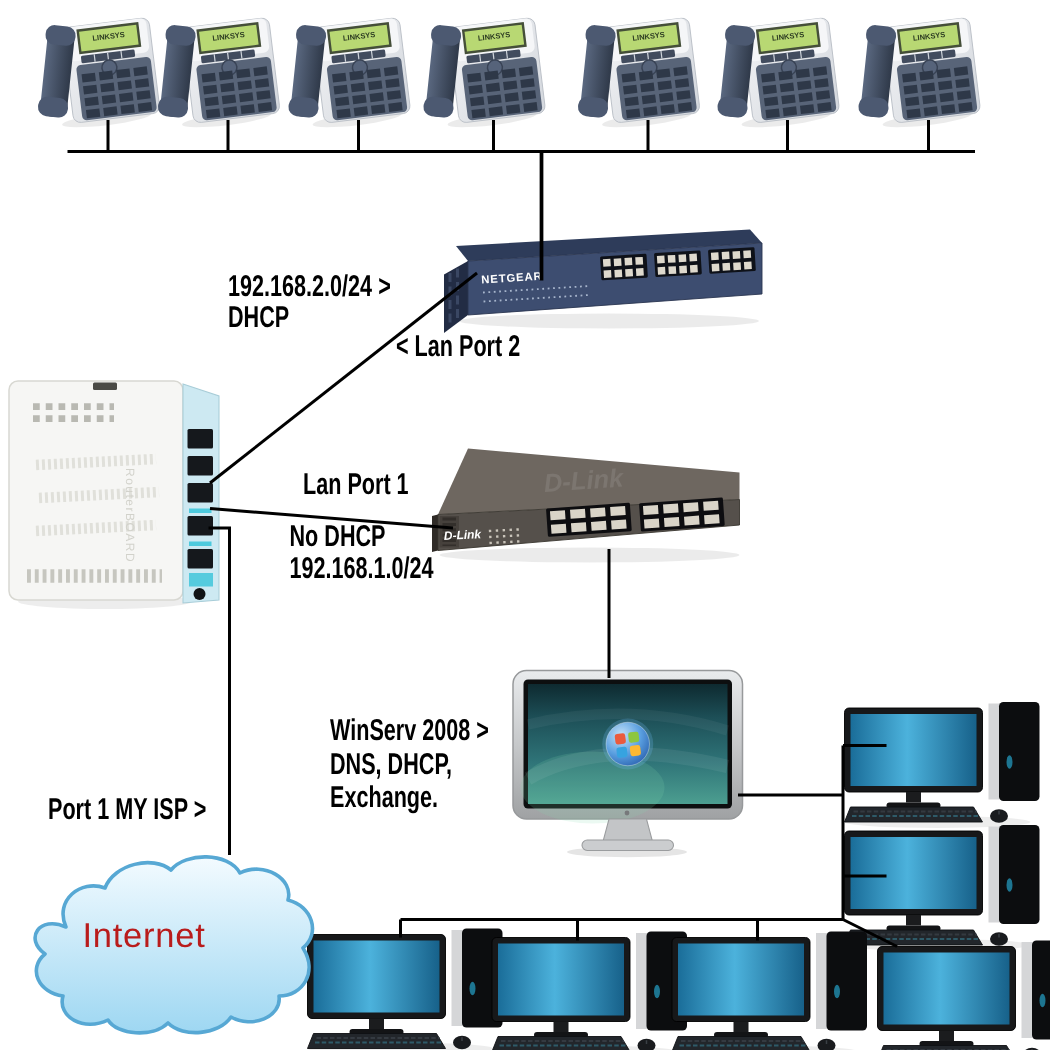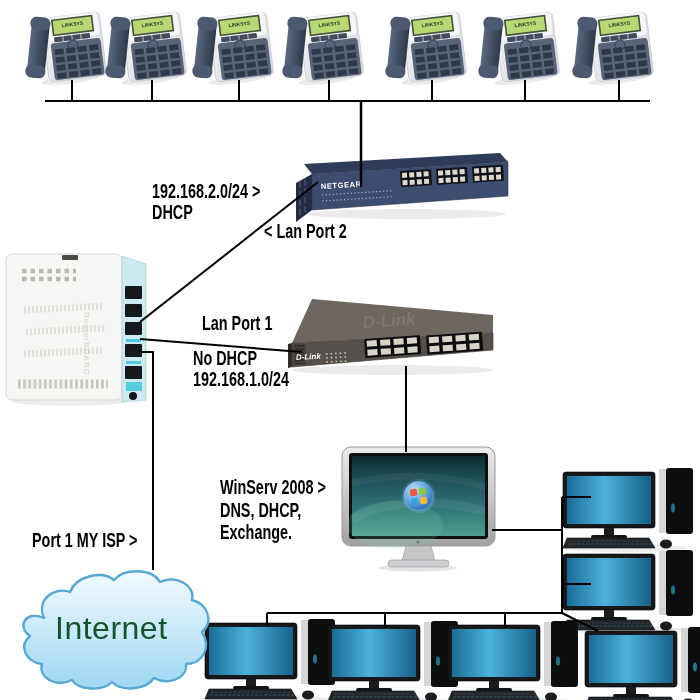--- a/index.html
+++ b/index.html
@@ -4,21 +4,21 @@
 <style>
   html,body{margin:0;padding:0;background:#fff;}
   body{width:700px;height:700px;position:relative;overflow:hidden;
        font-family:"Liberation Sans", sans-serif;}
   .stage{position:absolute;left:0;top:0;width:700px;height:700px;}
   svg{position:absolute;left:0;top:0;}
   .labels{position:absolute;left:0;top:0;width:700px;height:700px;pointer-events:none;}
   .lbl{position:absolute;font-weight:700;color:#000;font-size:20px;line-height:21px;
        transform:scaleX(0.72);transform-origin:0 0;white-space:nowrap;letter-spacing:0px;}
   .lbl.win{line-height:22.5px;}
-  .lbl-internet{position:absolute;font-size:32px;font-weight:400;color:#14532d;
+  .lbl-internet{position:absolute;font-size:23px;font-weight:400;color:#b91c1c;
        letter-spacing:0.5px;white-space:nowrap;}
 </style>
 </head>
 <body>
 
 <div class="stage">
 <svg width="700" height="700" viewBox="0 0 700 700">
   <defs>
     <linearGradient id="g-handset" x1="0" y1="0" x2="1" y2="0">
       <stop offset="0" stop-color="#5a6880"></stop>

